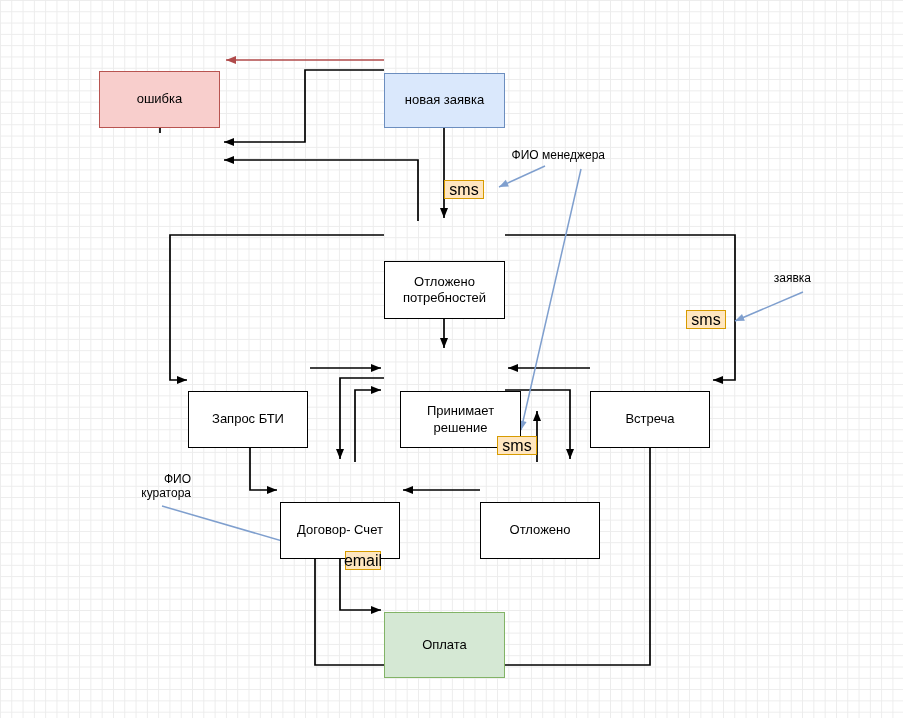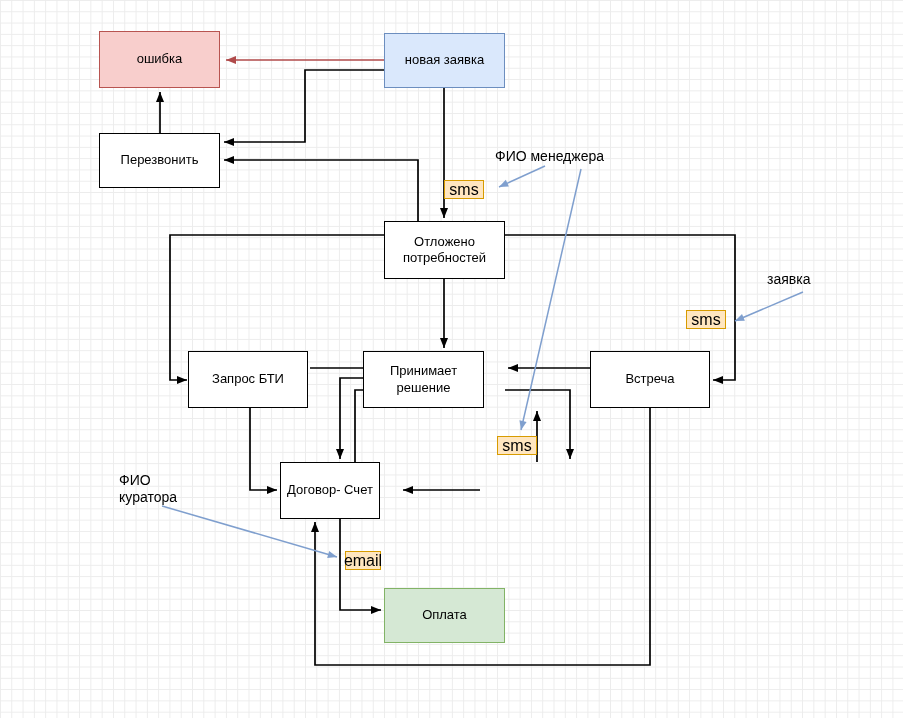--- a/index.html
+++ b/index.html
@@ -17,35 +17,36 @@
   #edges{position:absolute;left:0;top:0;width:903px;height:718px;}
   .node{
     position:absolute;
     display:flex;align-items:center;justify-content:center;
     text-align:center;
     font-size:13px;color:#000;
     border:1px solid #000;background:#ffffff;
     box-sizing:border-box;
     line-height:1.25;
     padding:2px;
+    margin-top:40px;
   }
   .node.blue{background:#dae8fc;border-color:#6c8ebf;}
   .node.pink{background:#f8cecc;border-color:#b85450;}
   .node.green{background:#d5e8d4;border-color:#82b366;}
   .chip{
     position:absolute;
     display:flex;align-items:flex-start;justify-content:center;
     font-size:16px;color:#000;
     background:#ffe6c0;border:1px solid #d79b00;
     box-sizing:border-box;
   }
   .annotation{
     position:absolute;
-    font-size:14px;color:#000;
-    text-align:left;
+    font-size:12px;color:#000;
+    text-align:right;
     line-height:1.2;
   }
   path.edge{fill:none;stroke:#000;stroke-width:1.7;}
   path.edge.red{stroke:#b04a4a;}
   path.edge.blue{stroke:#7f9fce;stroke-width:1.5;}
 </style>
 </head>
 <body>
 
 <div id="canvas">
@@ -89,46 +90,46 @@
   </svg>
 
   <div class="node pink" style="left:99px;top:31px;width:121px;height:57px">
     <span>ошибка</span>
   </div>
 
   <div class="node blue" style="left:384px;top:33px;width:121px;height:55px">
     <span>новая заявка</span>
   </div>
 
-  <div class="node" style="left:99px;top:133px;width:121px;height:55px">
-    <span>Перезвонить</span>
-  </div>
 
   <div class="node" style="left:384px;top:221px;width:121px;height:58px">
     <span>Отложено потребностей</span>
   </div>
 
   <div class="node" style="left:188px;top:351px;width:120px;height:57px">
     <span>Запрос БТИ</span>
   </div>
 
-  <div class="node" style="left:363px;top:351px;width:121px;height:57px">
+  <div class="node" style="left:400px;top:351px;width:121px;height:57px">
     <span>Принимает решение</span>
   </div>
 
   <div class="node" style="left:590px;top:351px;width:120px;height:57px">
     <span>Встреча</span>
   </div>
 
-  <div class="node" style="left:280px;top:462px;width:100px;height:57px">
+  <div class="node" style="left:280px;top:462px;width:120px;height:57px">
     <span>Договор- Счет</span>
   </div>
 
+  <div class="node" style="left:480px;top:462px;width:120px;height:57px">
+    <span>Отложено</span>
+  </div>
 
-  <div class="node green" style="left:384px;top:588px;width:121px;height:55px">
+  <div class="node green" style="left:384px;top:572px;width:121px;height:66px">
     <span>Оплата</span>
   </div>
 
 
   <div class="chip" style="left:444px;top:180px;width:40px;height:19px">
     <span>sms</span>
   </div>
 
   <div class="chip" style="left:686px;top:310px;width:40px;height:19px">
     <span>sms</span>

